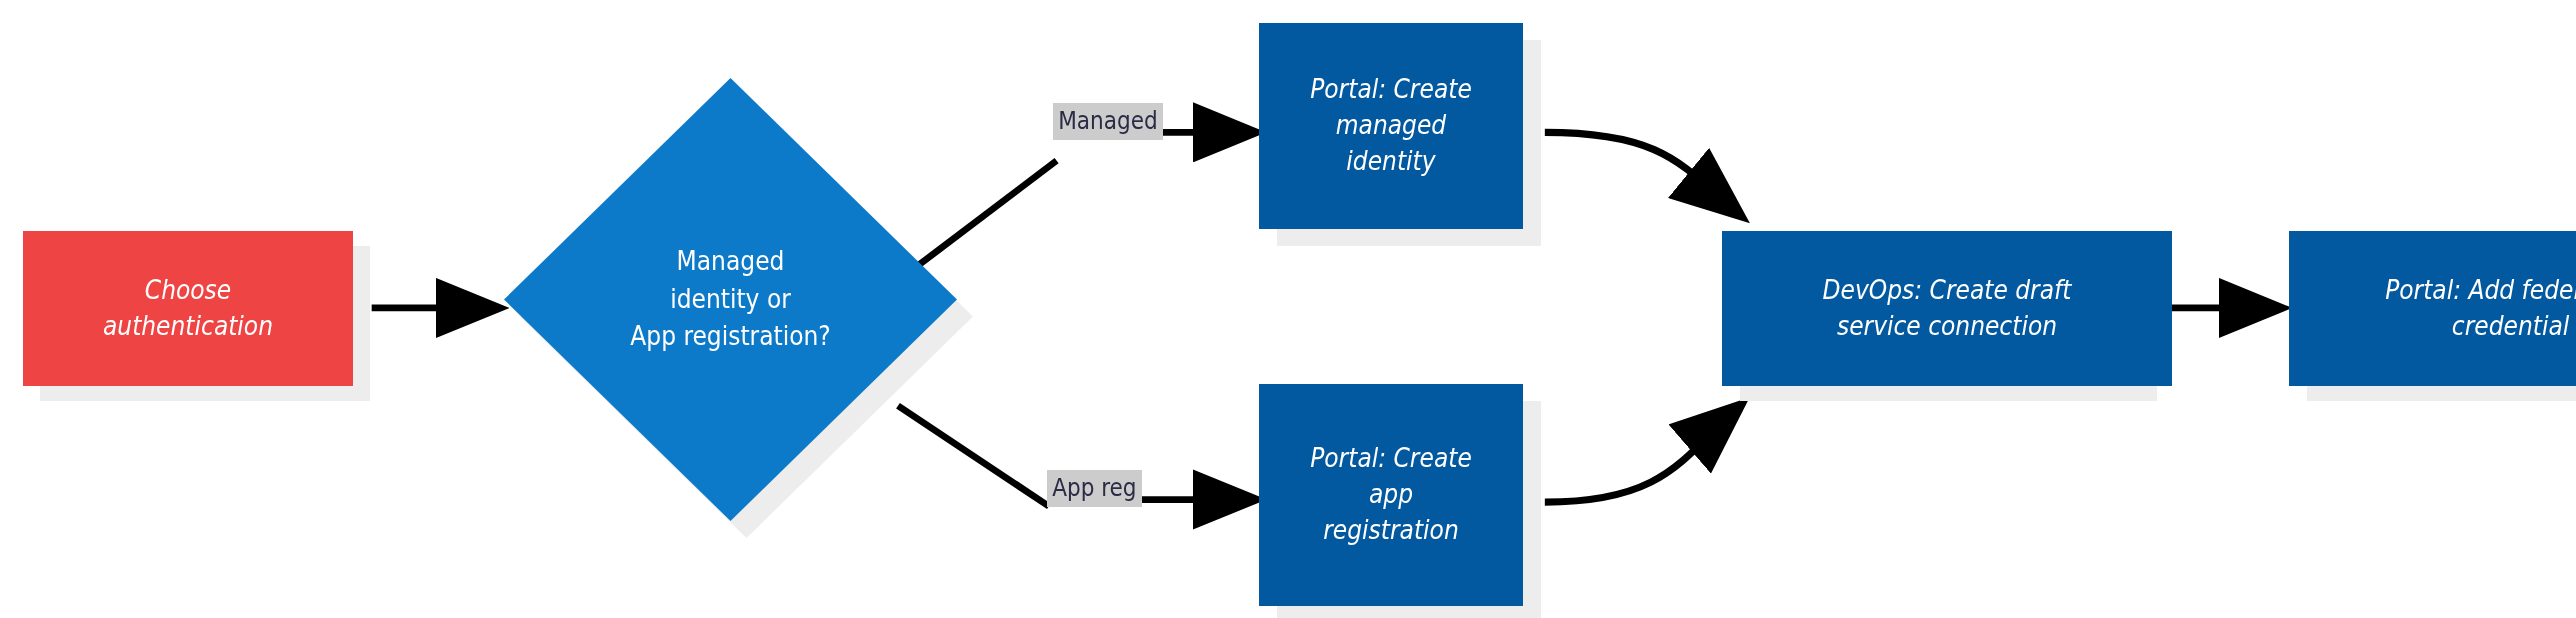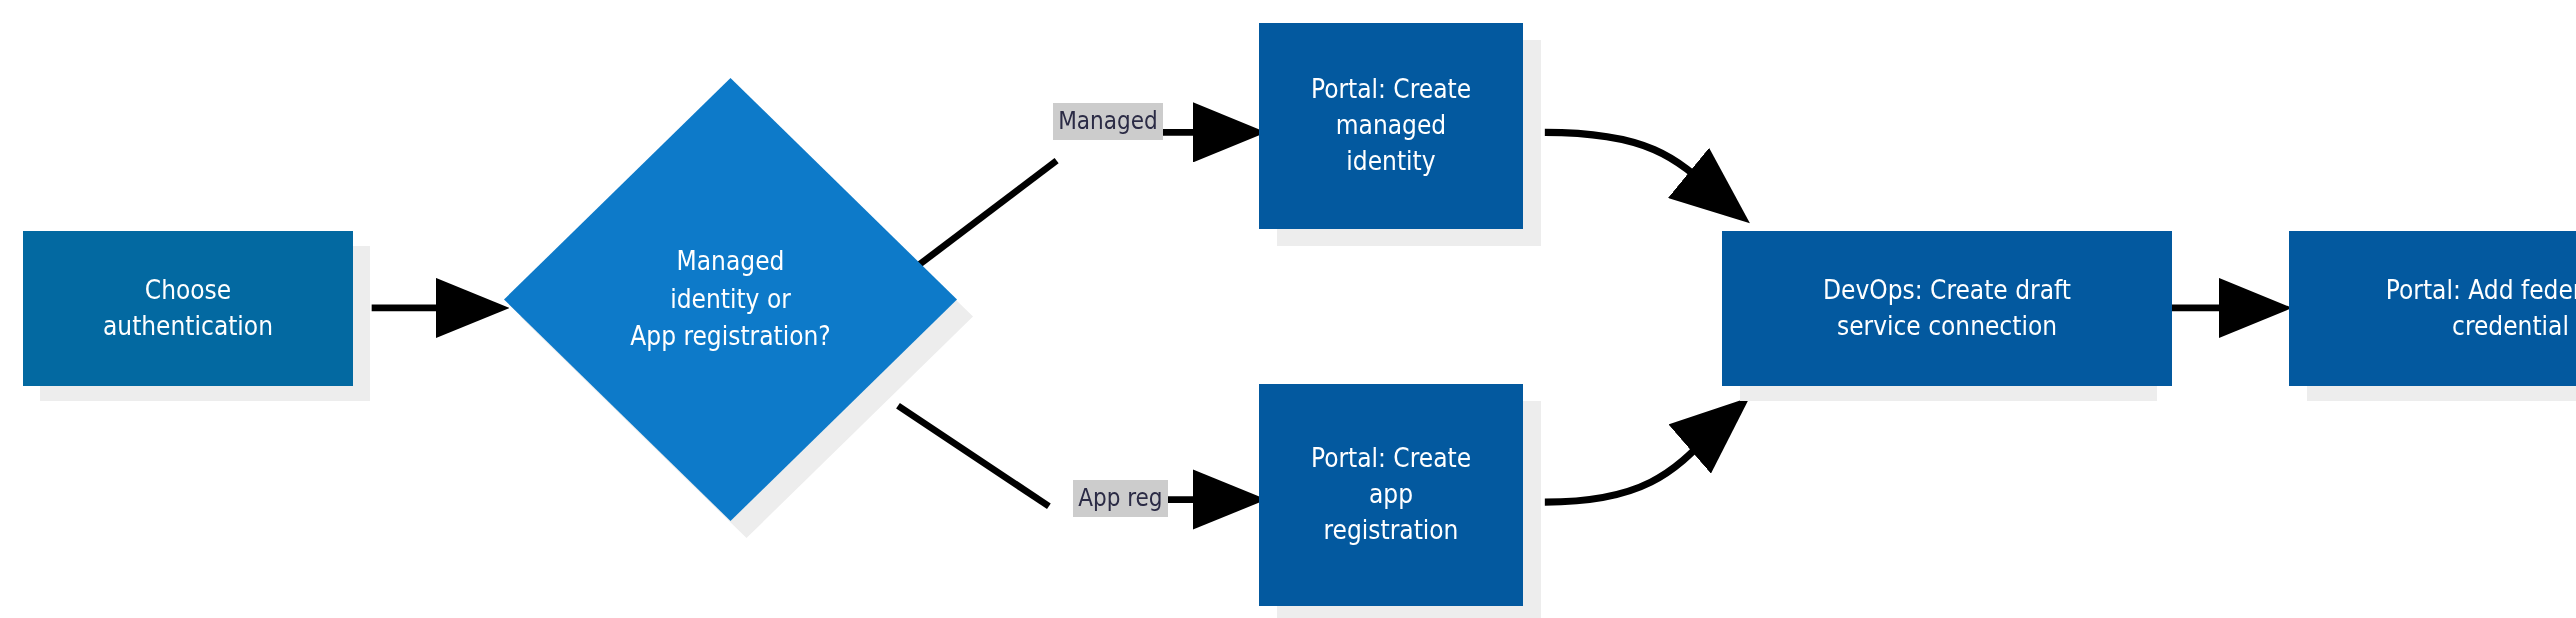--- a/index.html
+++ b/index.html
@@ -10,23 +10,23 @@
   #edges{position:absolute;left:0;top:0;width:4114px;height:618px;}
 
   
   .node{position:absolute;box-sizing:border-box;display:flex;align-items:center;
         justify-content:center;text-align:center;color:#ffffff;line-height:1.38;
         font-weight:400;}
   .node .lbl{display:block;white-space:pre-line;padding:0 7.2px;}
 
   .shadow{position:absolute;background:#ededed;z-index:0;}
 
-  .rect{z-index:2;}
+  .rect{z-index:2;font-style:italic;}
   .process{background:#03599f;font-size:26px;}
-  .start{background:#0369a1;font-size:26px;}
+  .start{background:#ef4444;font-size:26px;}
 
   
   .diamond-wrap{position:absolute;z-index:2;}
   .diamond-shape{position:absolute;left:0;top:0;width:100%;height:100%;
                  background:#0d7ac9;
                  clip-path:polygon(50% 0%,100% 50%,50% 100%,0% 50%);}
   .diamond-shadow{position:absolute;background:#ededed;
                  clip-path:polygon(50% 0%,100% 50%,50% 100%,0% 50%);z-index:0;}
   .diamond-text{position:absolute;left:0;top:0;width:100%;height:100%;
                 display:flex;align-items:center;justify-content:center;
@@ -109,16 +109,16 @@
 service connection</span>
   </div>
 
   <div class="node rect process" style="left:2289px; top:231px; width:443px; height:155px;">
     <span class="lbl">Portal: Add federated
 credential</span>
   </div>
 
   <div class="edge-label" style="left:1053px; top:103px;">Managed</div>
 
-  <div class="edge-label" style="left:1047px; top:480px;margin-left:26px;">App reg</div>
+  <div class="edge-label" style="left:1047px; top:470px;">App reg</div>
 
 </div>
 
 
 </body></html>

